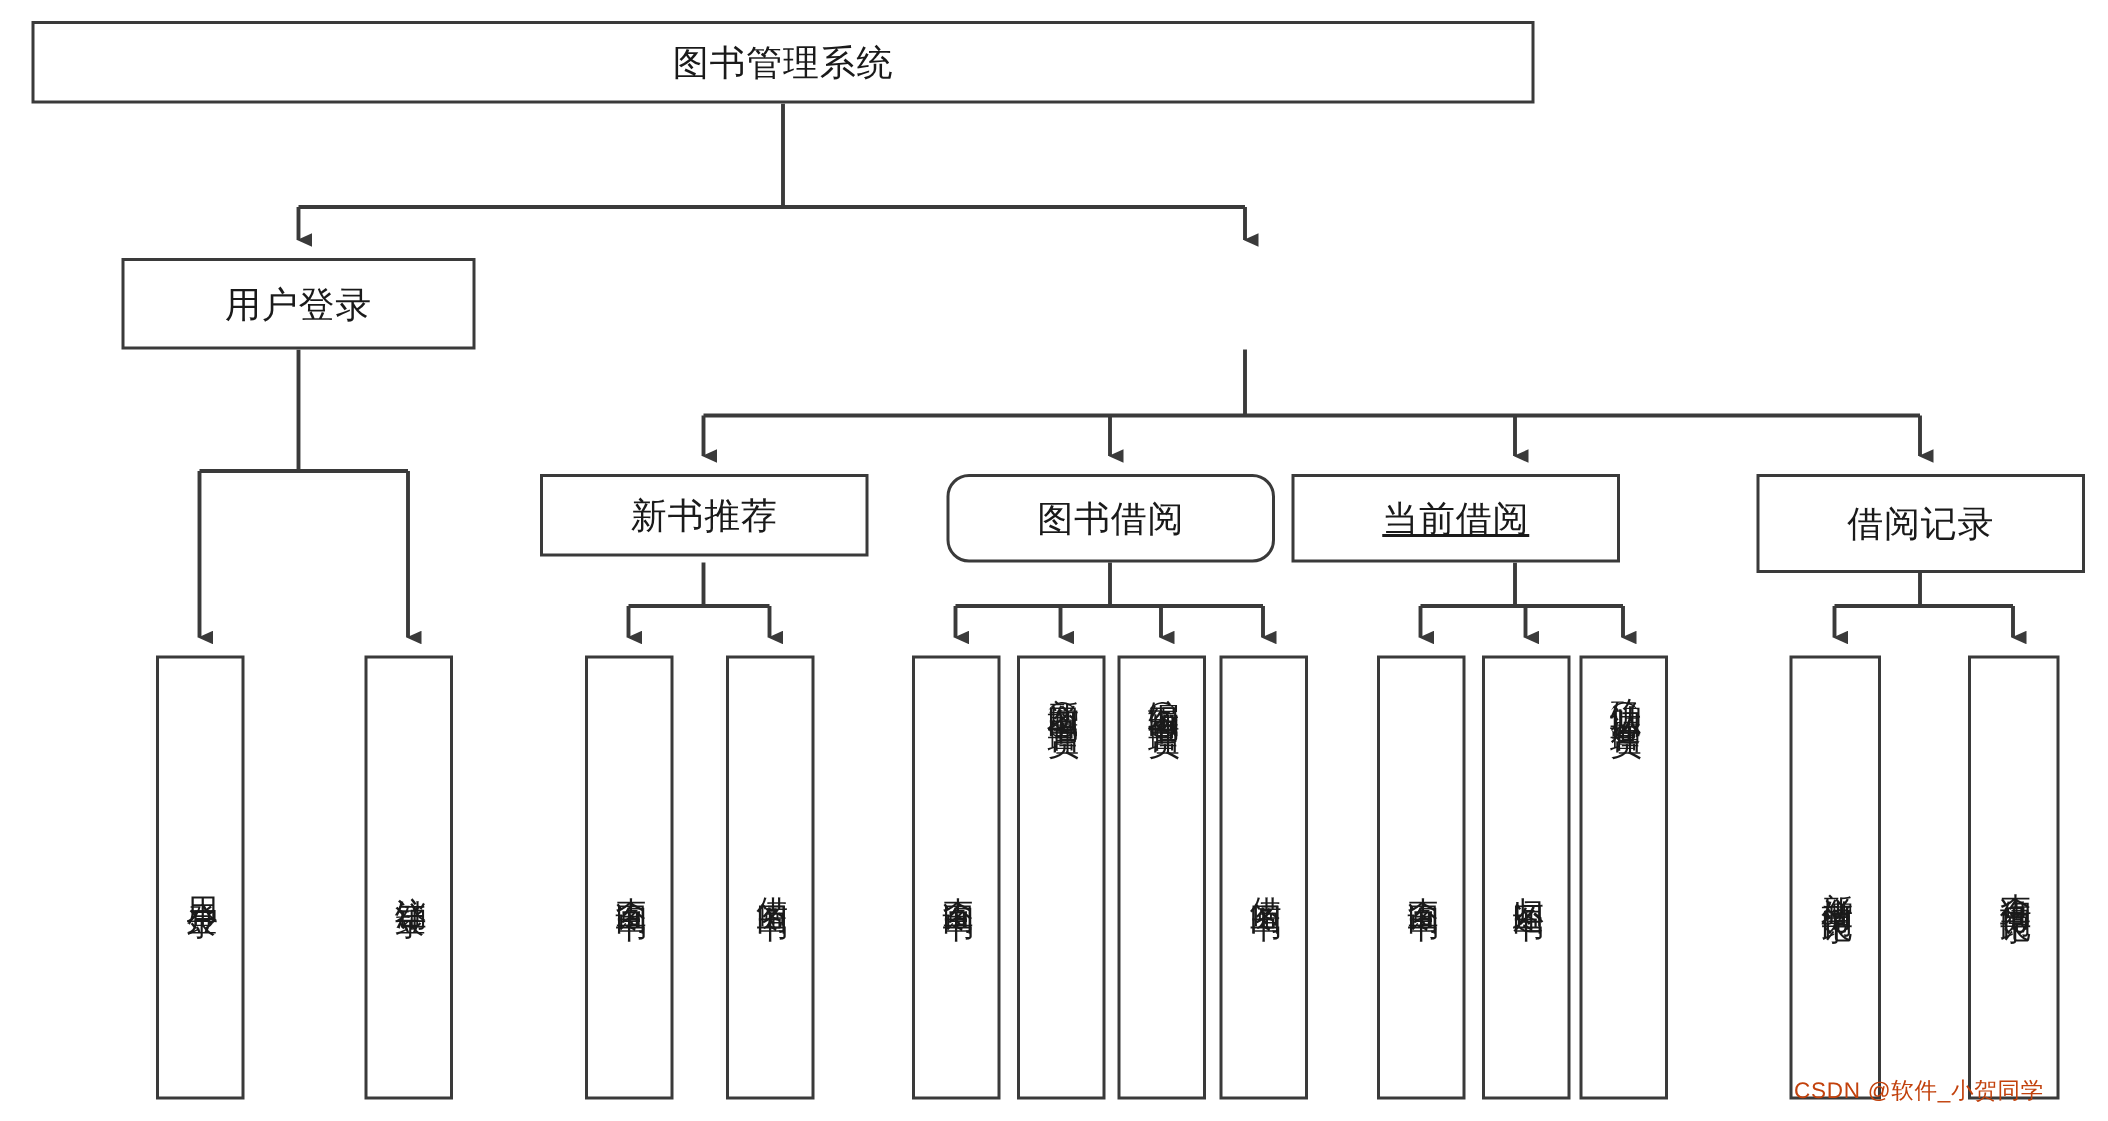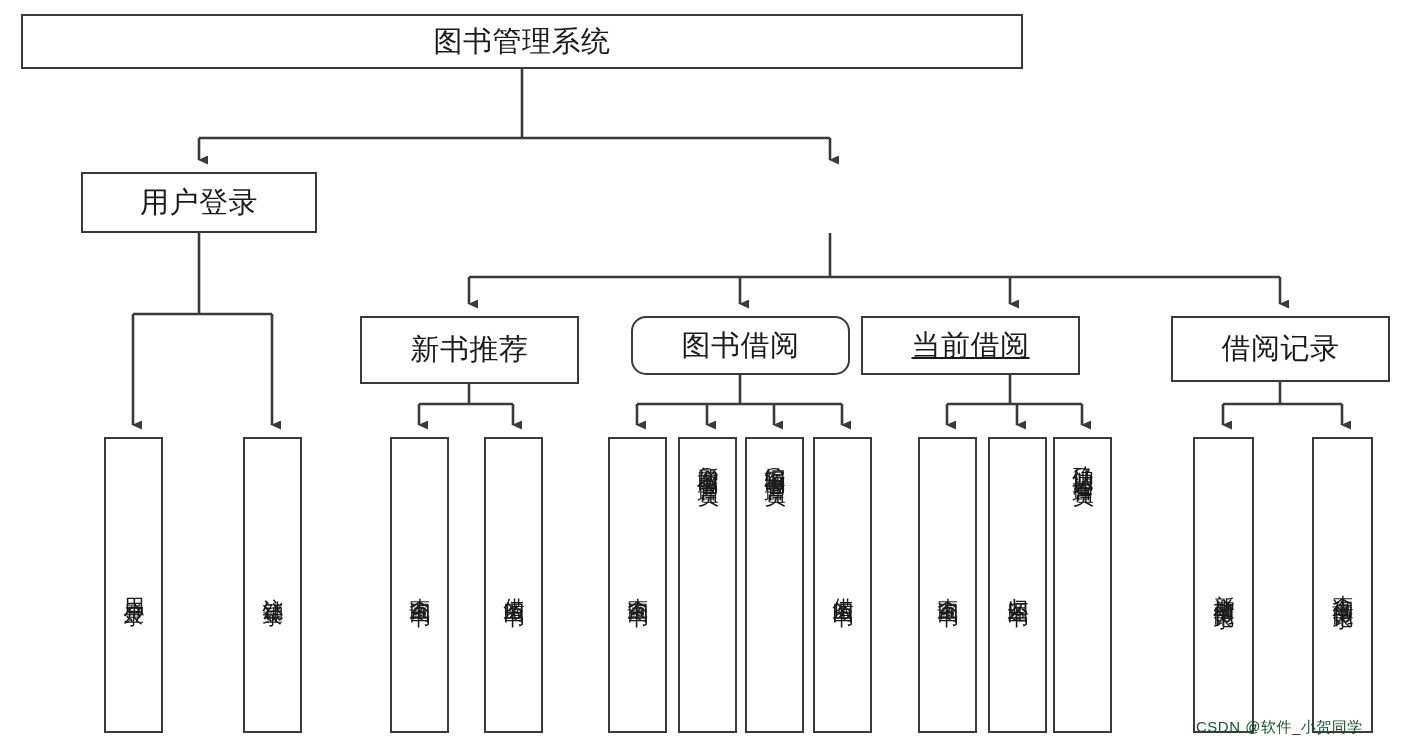--- a/index.html
+++ b/index.html
@@ -29,21 +29,21 @@
     position: absolute;
     box-sizing: border-box;
     background: #ffffff;
     border: 2px solid #3a3a3a;
     display: flex;
     align-items: center;
     justify-content: center;
     color: #1a1a1a;
   }
   .node.horiz {
-    font-size: 29px;
+    font-size: 24px;
     letter-spacing: 0.5px;
   }
   .node.vert {
     align-items: flex-start;
     justify-content: center;
     padding-top: 4px;
   }
   .node.vert .vtext {
     writing-mode: vertical-rl;
     text-orientation: upright;
@@ -59,21 +59,21 @@
     align-items: center;
     justify-content: center;
   }
   .node.vert.topalign .vwrap {
     align-items: flex-start;
     padding-top: 6px;
   }
   .watermark {
     position: absolute;
     font-size: 15px;
-    color: #14532d;
+    color: #c2410c;
     white-space: nowrap;
     letter-spacing: 0.5px;
   }
 </style>
 </head>
 <body>
 
 <div id="canvas">
 
   <svg class="connectors" viewBox="0 0 1405 747">
@@ -127,21 +127,21 @@
   </svg>
 
   <div class="node horiz" style="left:21px; top:14px; width:1002px; height:55px;">
     <span>图书管理系统</span>
   </div>
 
   <div class="node horiz" style="left:81px; top:172px; width:236px; height:61px;">
     <span>用户登录</span>
   </div>
 
-  <div class="node horiz" style="left:360px; top:316px; width:219px; height:68px;">
+  <div class="node horiz" style="left:360px; top:316px; width:219px; height:55px;">
     <span>新书推荐</span>
   </div>
   <div class="node horiz" style="left:631px; top:316px; width:219px; height:59px;border-radius:15px;">
     <span>图书借阅</span>
   </div>
   <div class="node horiz" style="left:861px; top:316px; width:219px; height:59px;text-decoration:underline;">
     <span>当前借阅</span>
   </div>
   <div class="node horiz" style="left:1171px; top:316px; width:219px; height:66px;text-align:center;">
     <span>借阅记录</span>

